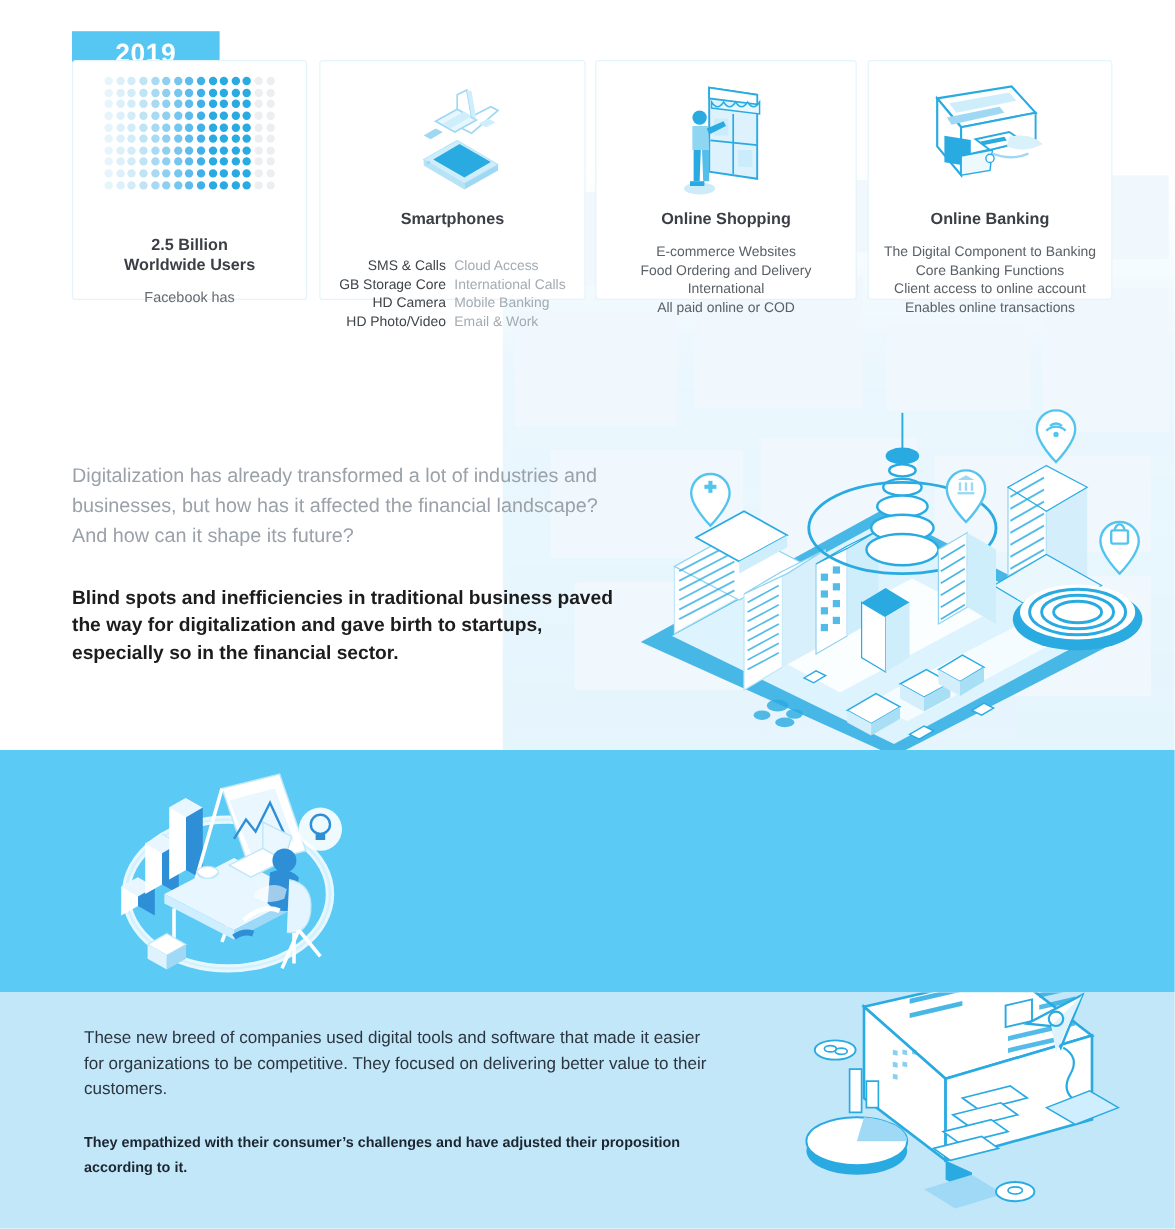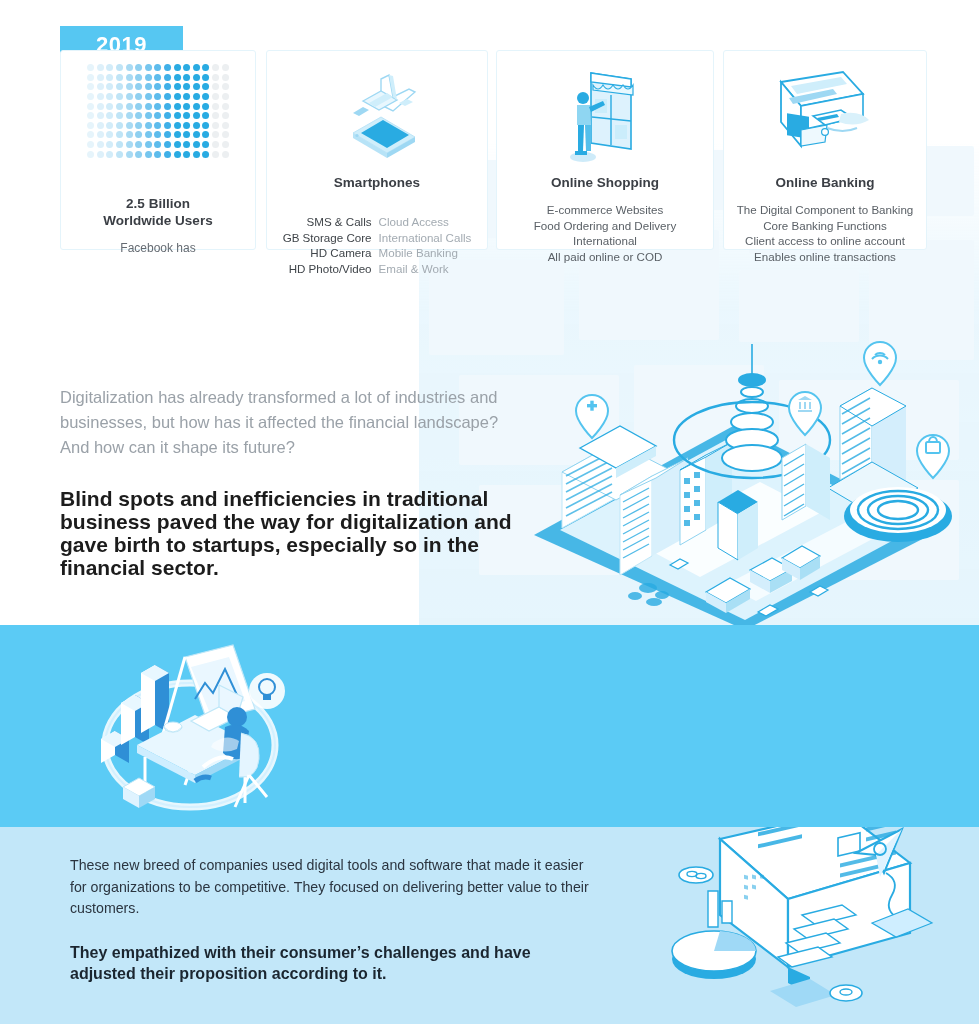--- a/index.html
+++ b/index.html
@@ -50,37 +50,37 @@
   .two-col .col{font-size:11.6px;line-height:15.6px;}
   .two-col .col.left{text-align:right;color:#3f4449;}
   .two-col .col.right{text-align:left;color:#a3abb2;}
   .two-col .col div{white-space:nowrap;}
 
   .icon-wrap{height:112px;display:flex;align-items:center;justify-content:center;padding-top:8px;}
 
   
   .mid-text{position:absolute;left:60px;top:385px;width:460px;}
   .mid-p1{font-size:16.5px;line-height:25px;color:#9aa1a8;}
-  .mid-p2{font-size:21px;line-height:23px;color:#1c1c1c;font-weight:bold;margin-top:27px;}
+  .mid-p2{font-size:16px;line-height:23px;color:#1c1c1c;font-weight:bold;margin-top:27px;}
 
   
   .city{position:absolute;left:520px;top:330px;width:459px;height:300px;}
 
   
   .sec-band{position:absolute;left:0;top:625px;width:979px;height:202px;background:#5bcbf5;overflow:hidden;}
   .band-text{position:absolute;left:323px;top:65px;width:560px;}
   .band-h{font-size:15.5px;font-weight:bold;color:#15202b;}
   .band-p{font-size:14px;line-height:21px;color:#1d2a35;margin-top:18px;}
   .desk{position:absolute;left:85px;top:10px;width:210px;height:185px;}
 
   
   .sec-bottom{position:absolute;left:0;top:827px;width:979px;height:197px;background:#c2e7f9;overflow:hidden;}
   .bot-text{position:absolute;left:70px;top:28px;width:520px;}
   .bot-p1{font-size:14.2px;line-height:21.5px;color:#2b3540;}
-  .bot-p2{font-size:16px;line-height:21.5px;color:#1b2630;font-weight:bold;margin-top:22px;}
+  .bot-p2{font-size:12px;line-height:21.5px;color:#1b2630;font-weight:bold;margin-top:22px;}
   .monitor{position:absolute;left:660px;top:-22px;width:300px;height:220px;}
 
   svg{display:block;overflow:visible;}
 </style>
 </head>
 <body>
 
 <div class="page">
 
   <div class="sec-top">

